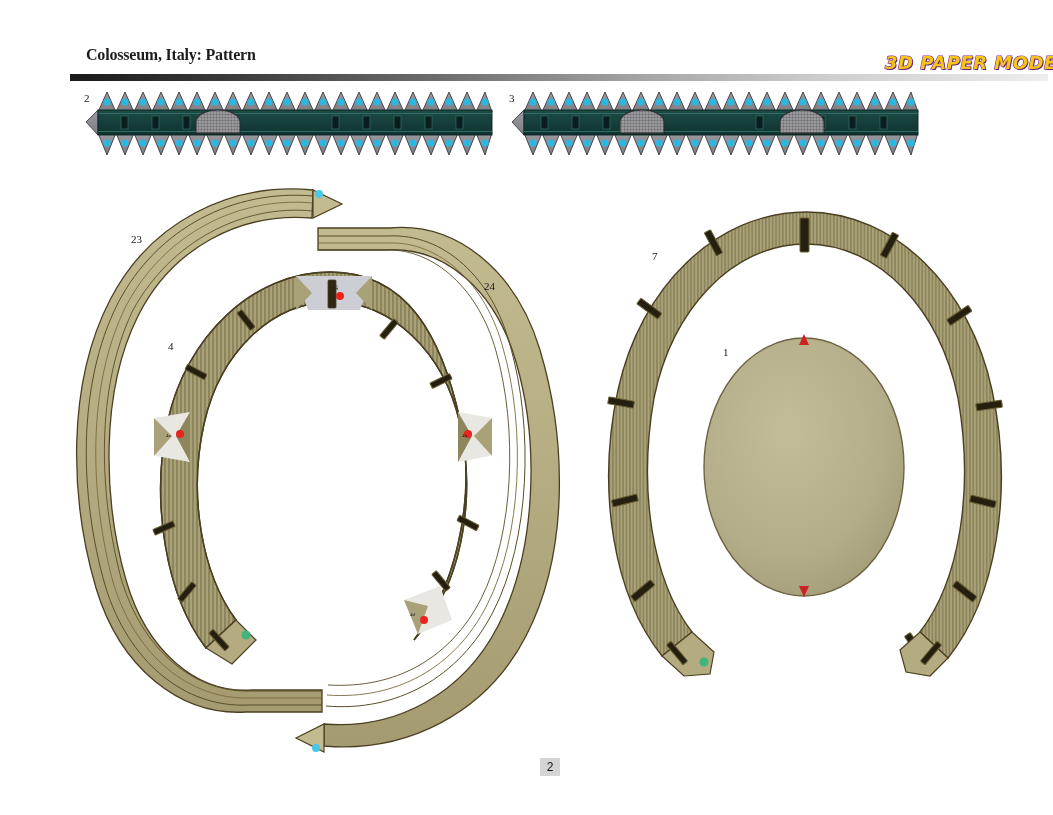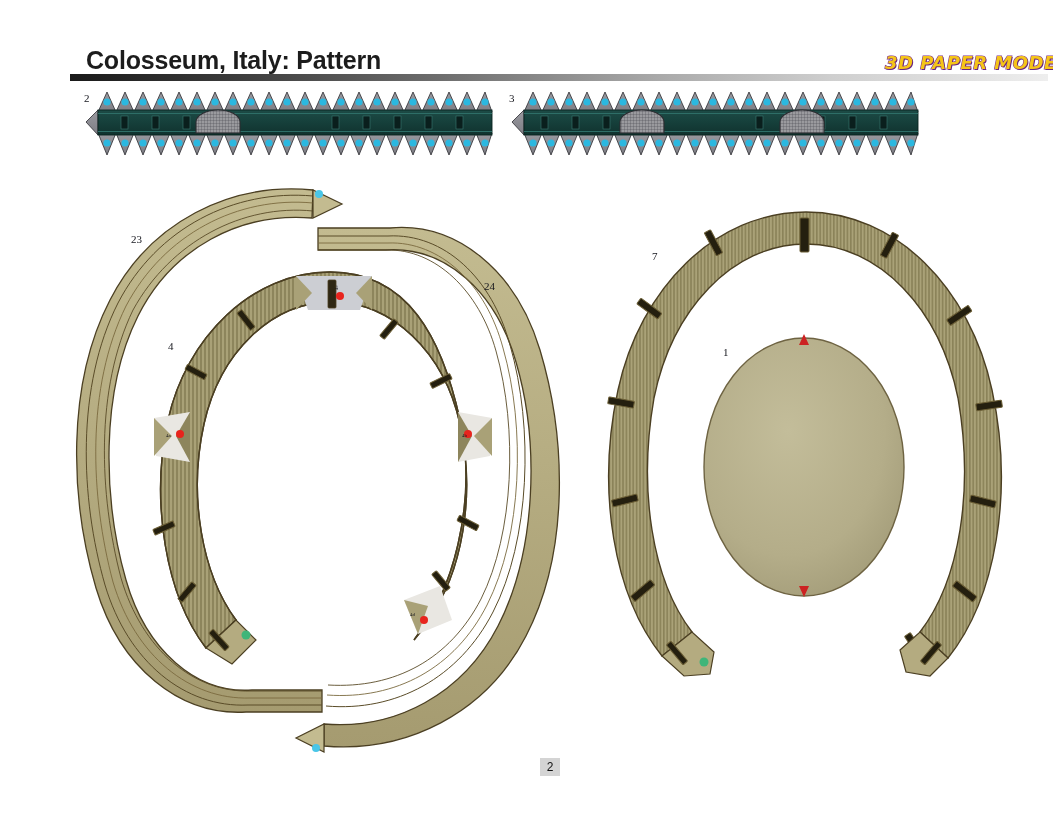--- a/index.html
+++ b/index.html
@@ -6,22 +6,22 @@
   html,body{margin:0;padding:0;background:#ffffff;}
   body{
     width:1053px;height:815px;overflow:hidden;position:relative;
     font-family:"Liberation Serif", serif;
   }
   #sheet{position:absolute;inset:0;width:1053px;height:815px;}
 
   
   #header-title{
     position:absolute;left:86px;top:46px;
-    font-family:Liberation Sans, sans-serif;
-    font-weight:bold;font-size:25px;color:#1c1c1c;
+    font-family:Liberation Serif, serif;
+    font-weight:bold;font-size:16px;color:#1c1c1c;
     letter-spacing:-0.2px;white-space:nowrap;
   }
   #header-rule{
     position:absolute;left:70px;top:74px;width:978px;height:7px;
     background:linear-gradient(90deg,#1a1a1a 0%,#3a3a3a 16%,#6e6e6e 38%,#a9a9a9 60%,#cfcfcf 78%,#e2e2e2 92%,#eeeeee 100%);
   }
   #brand-logo{
     position:absolute;left:885px;top:52px;
     font-family:"DejaVu Sans", sans-serif;
     font-weight:bold;font-style:italic;font-size:18px;

